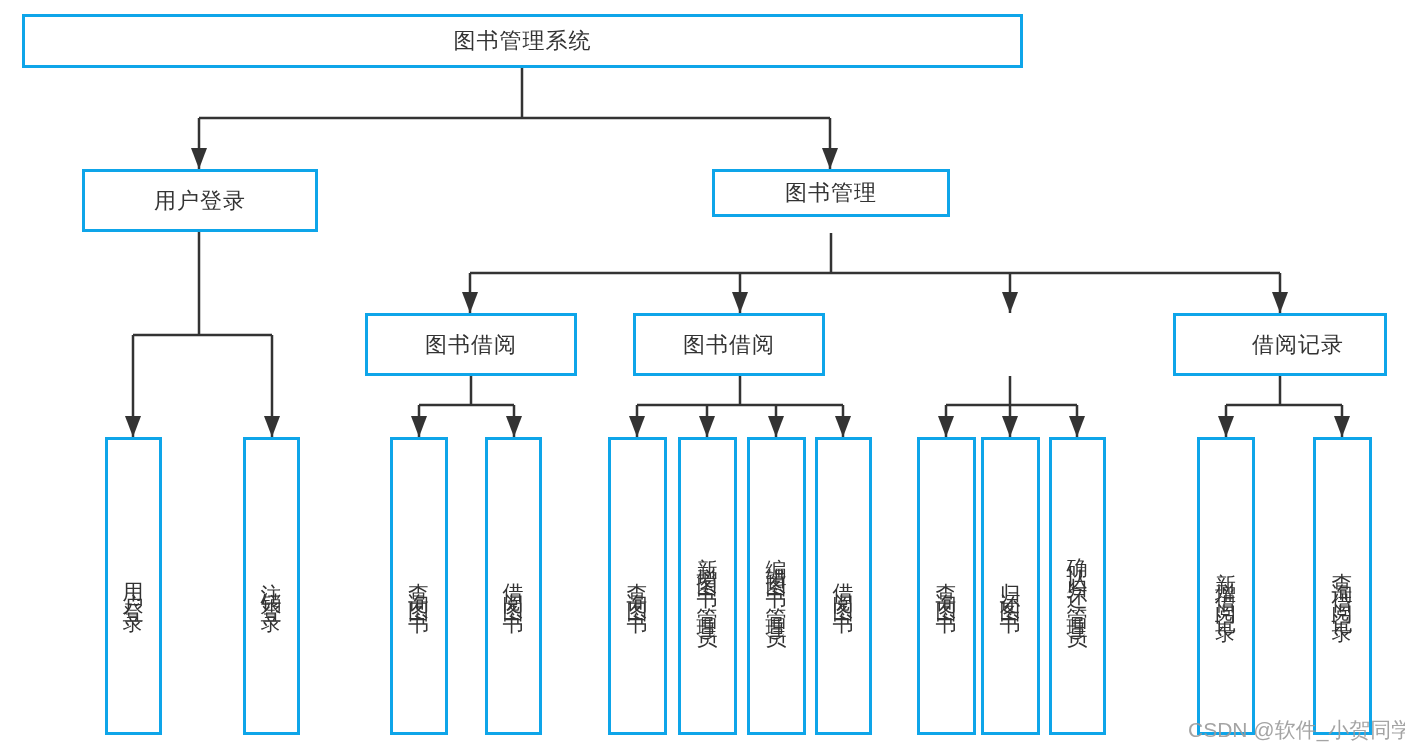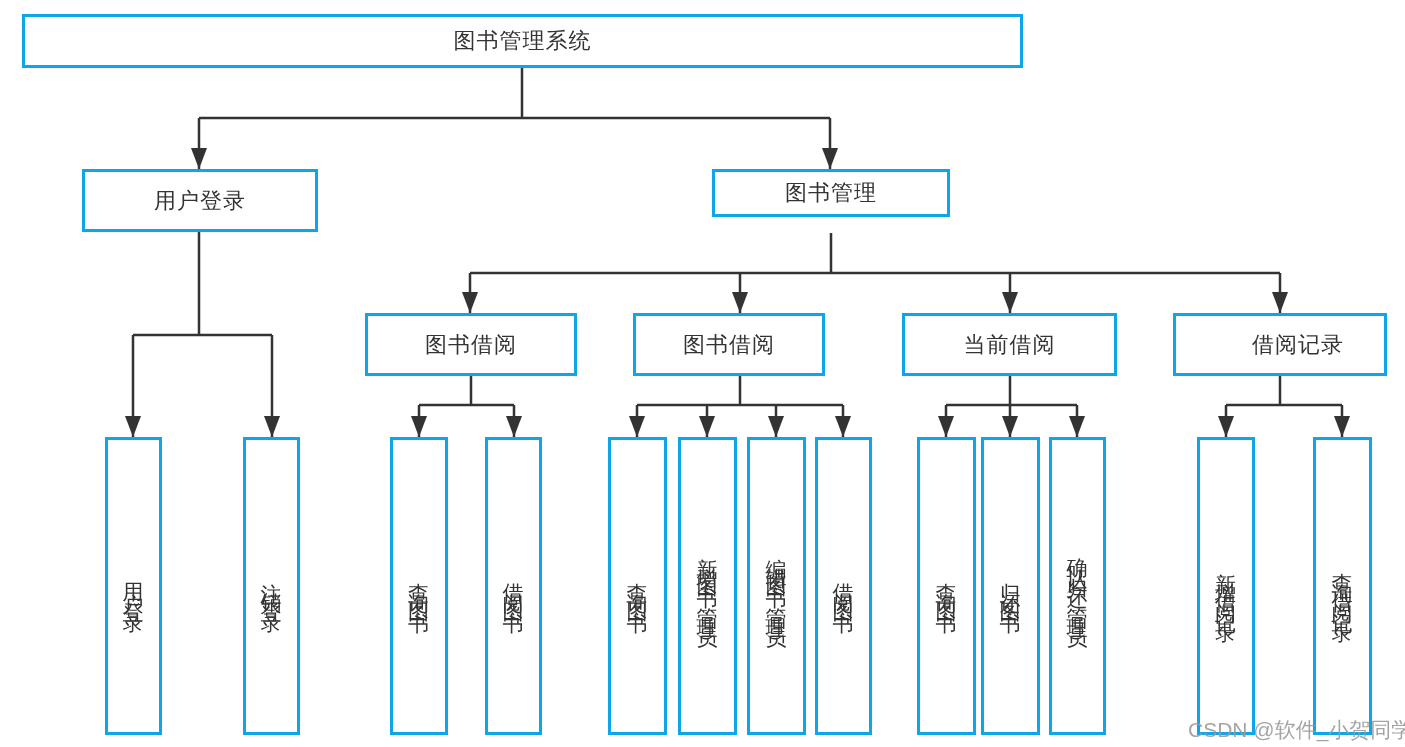--- a/index.html
+++ b/index.html
@@ -124,23 +124,20 @@
   <div class="node lvl2-b">
     <span class="hlabel">图书管理</span>
   </div>
 
   <div class="node lvl3 lvl3-a">
     <span class="hlabel">图书借阅</span>
   </div>
   <div class="node lvl3 lvl3-b">
     <span class="hlabel">图书借阅</span>
   </div>
-  <div class="node lvl3 lvl3-c">
-    <span class="hlabel">当前借阅</span>
-  </div>
   <div class="node lvl3 lvl3-d">
     <span class="hlabel">借阅记录</span>
   </div>
 
   <div class="node leaf leaf-1">
     <span class="vlabel">用户登录</span>
   </div>
   <div class="node leaf leaf-2">
     <span class="vlabel">注销登录</span>
   </div>

